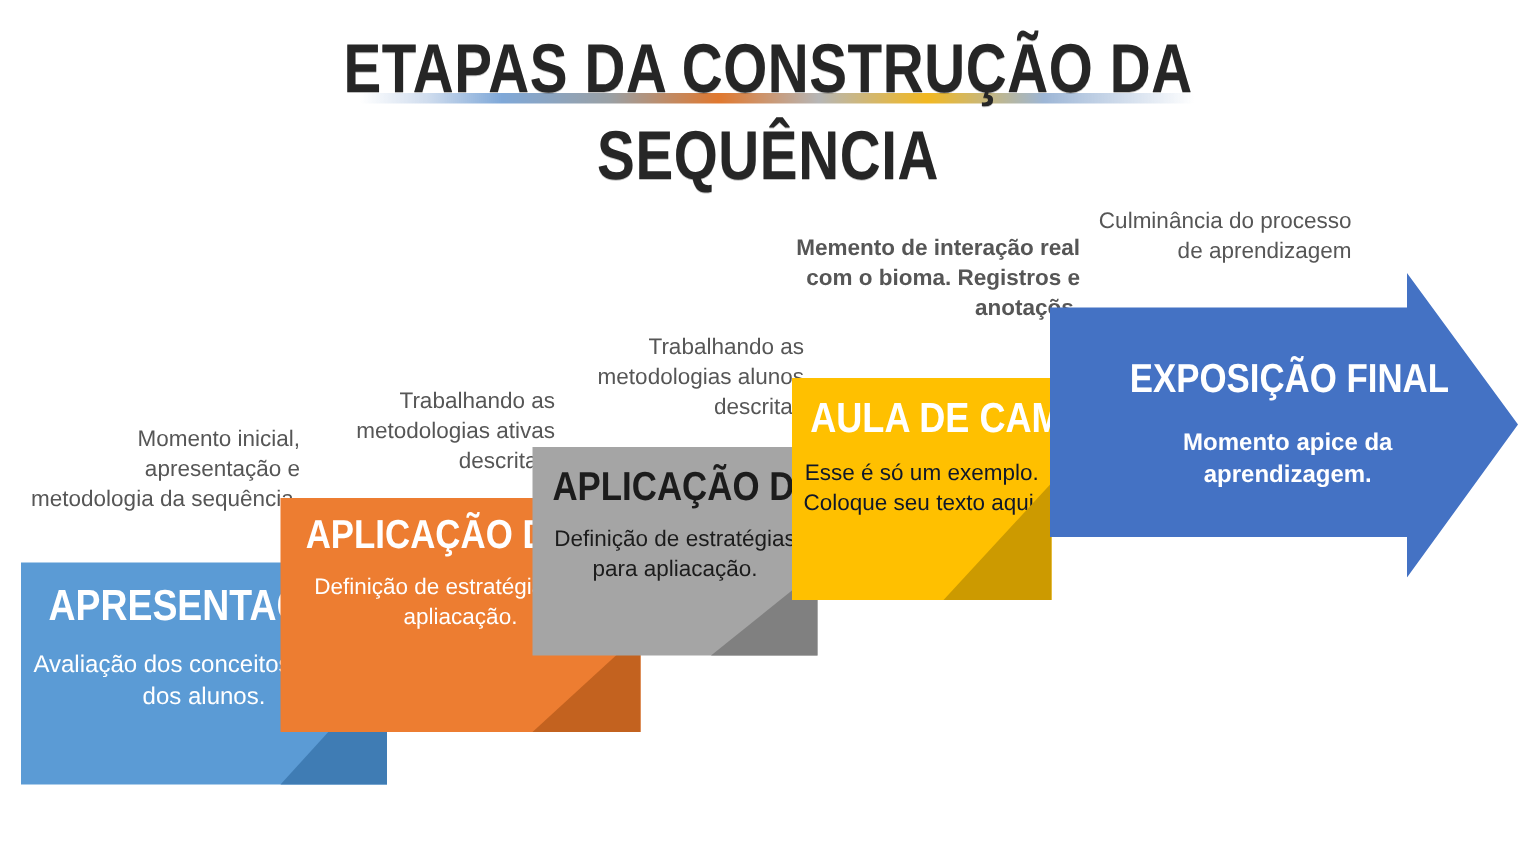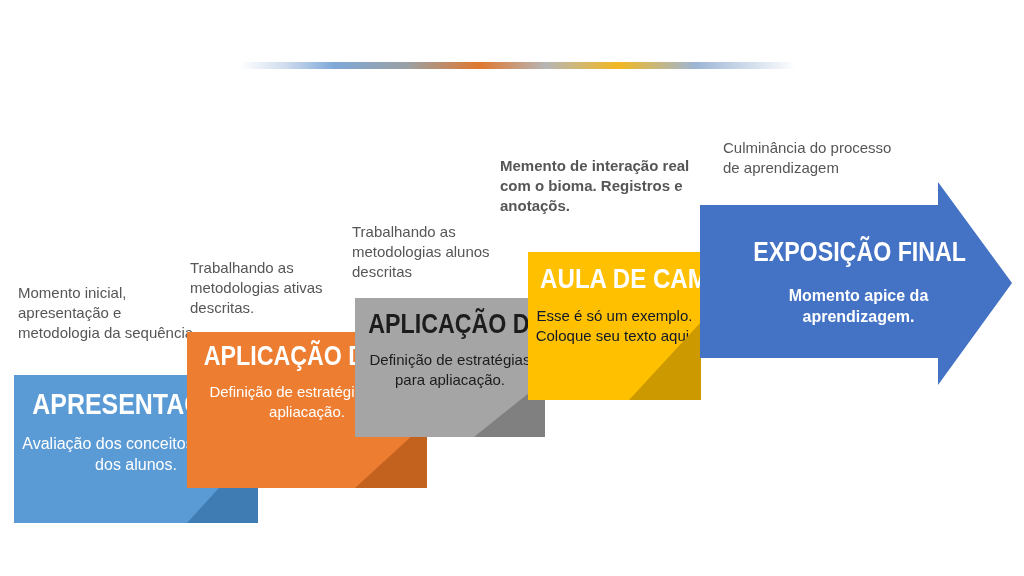--- a/index.html
+++ b/index.html
@@ -80,21 +80,21 @@
   .step-sub {
     font-family: "Liberation Sans", sans-serif;
     text-align: center;
     line-height: 1.3;
   }
   .caption {
     position: absolute;
     font-family: "Liberation Sans", sans-serif;
     font-size: 15px;
     color: #565656;
-    text-align: left;
+    text-align: right;
     line-height: 1.32;
   }
 
   
   #step1 {
     left: 14px; top: 375px; width: 244px; height: 148px;
     background: #5b9bd5;
   }
   #step1-shadow {
     left: 173px; top: 70px;
@@ -166,20 +166,24 @@
   #cap3 { left: 352px; top: 222px; width: 184px; }
   #cap4 { left: 500px; top: 156px; width: 220px; font-weight: bold; }
   #cap5 { left: 723px; top: 138px; width: 178px; }
 </style>
 </head>
 <body>
 
 <div id="canvas">
 
   <div class="title-rule"></div>
+  <div class="title-wrap">
+    <div class="title-line">ETAPAS DA CONSTRUÇÃO DA</div>
+    <div class="title-line">SEQUÊNCIA</div>
+  </div>
 
   <div class="caption" id="cap1">Momento inicial, apresentação e metodologia da sequência.</div>
   <div class="caption" id="cap2">Trabalhando as metodologias ativas descritas.</div>
   <div class="caption" id="cap3">Trabalhando as metodologias alunos descritas</div>
   <div class="caption" id="cap4">Memento de interação real com o bioma. Registros e anotaçõs.</div>
   <div class="caption" id="cap5">Culminância do processo de aprendizagem</div>
 
   <div class="step-box" id="step1">
     <div class="shadow-tri" id="step1-shadow"></div>
     <div class="step-title">APRESENTAÇÃO</div>

